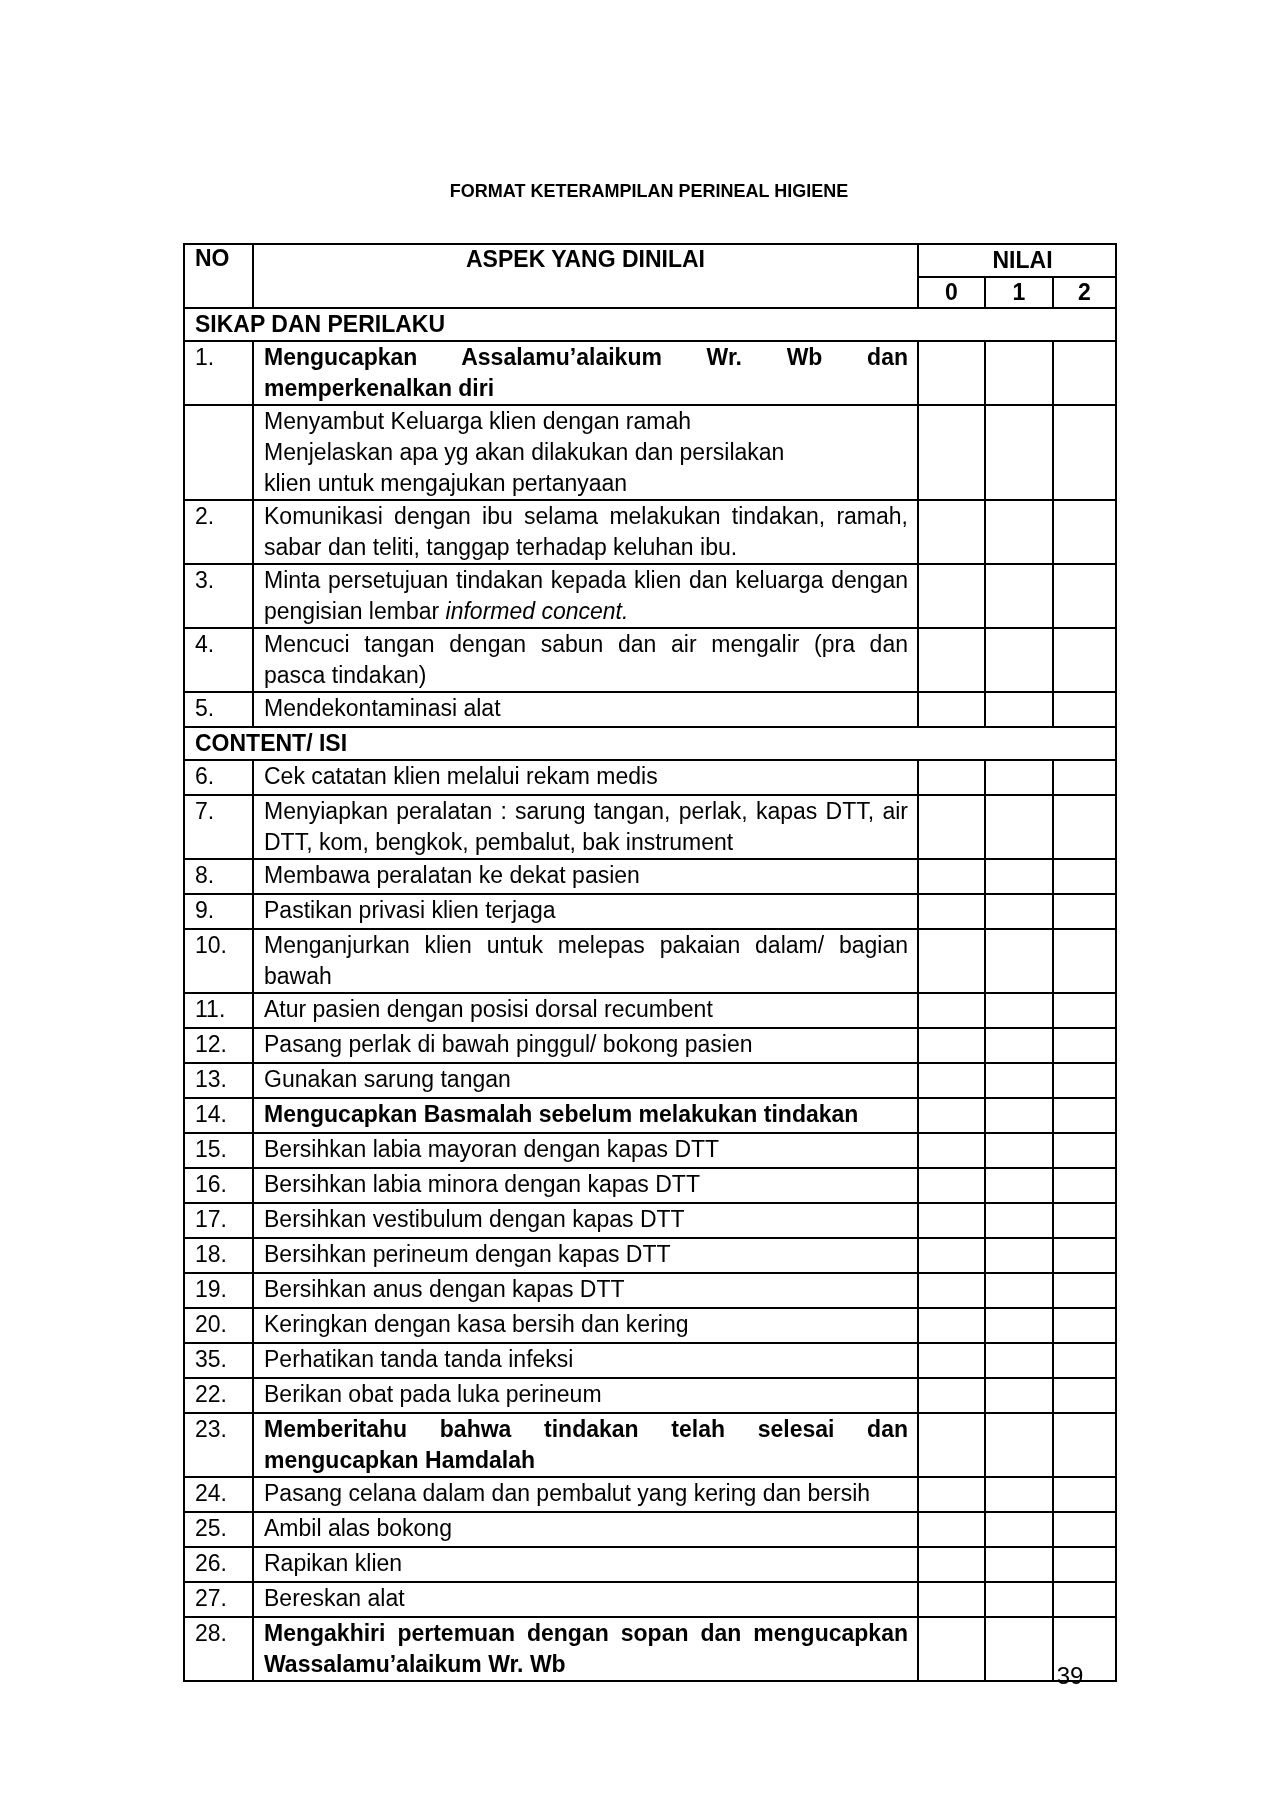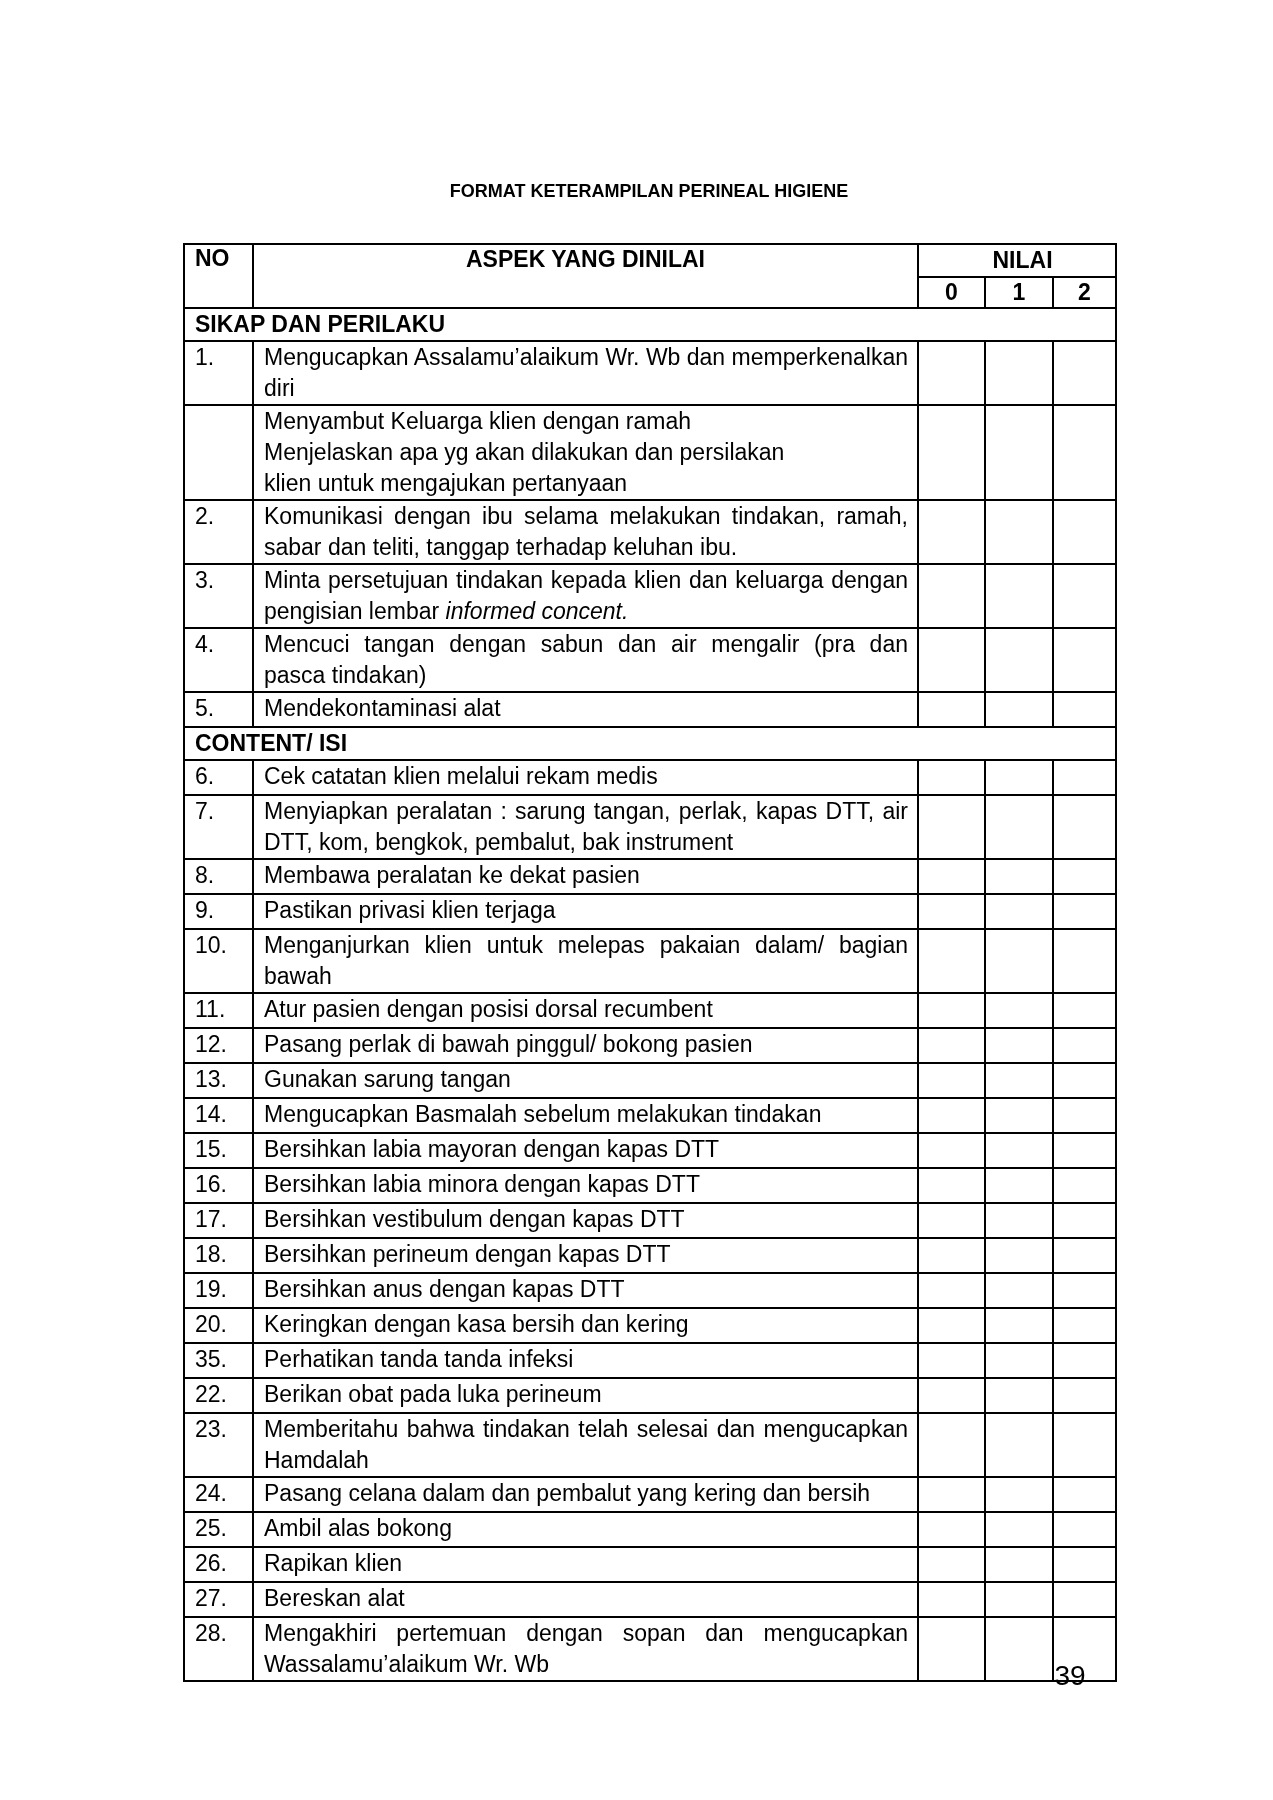--- a/index.html
+++ b/index.html
@@ -82,33 +82,33 @@
     line-height: 31px;
   }
   td.aspek-cell {
     padding: 0 9px 0 10px;
     line-height: 31px;
   }
   td.aspek-cell.justify {
     text-align: justify;
   }
   td.aspek-cell.bold {
-    font-weight: normal;
+    font-weight: bold;
     border-radius: 17px;
   }
   td.score-cell {
     height: 31px;
   }
   .page-number {
     position: absolute;
     top: 1662px;
     left: 1040px;
     width: 60px;
     text-align: center;
-    font-size: 28px;
+    font-size: 24px;
     line-height: 27px;
   }
 </style>
 </head>
 <body>
 
 <div class="page">
 
   <h1 class="doc-title">FORMAT KETERAMPILAN PERINEAL HIGIENE</h1>
 

